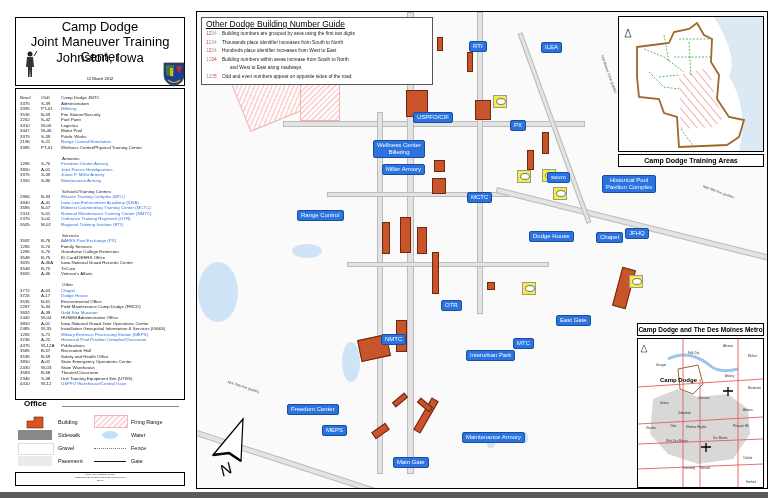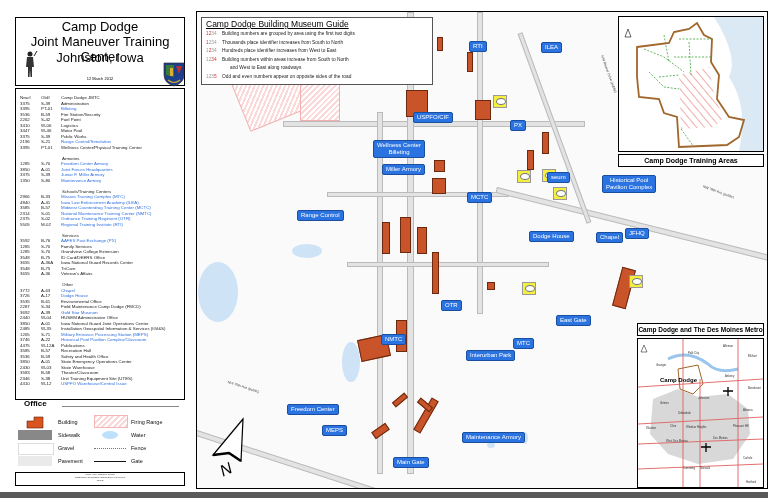--- a/index.html
+++ b/index.html
@@ -384,21 +384,21 @@
     <div class="bld" style="left:270px;top:40px;width:4px;height:18px;"></div>
     <div class="bld" style="left:220px;top:25px;width:4px;height:12px;"></div>
     <div class="bld" style="left:230px;top:25px;width:4px;height:12px;"></div>
     <div class="bld" style="left:240px;top:25px;width:4px;height:12px;"></div>
     <div class="bld" style="left:225px;top:40px;width:6px;height:6px;"></div>
     <div class="bld" style="left:290px;top:270px;width:6px;height:6px;"></div>
     <div class="bld" style="left:220px;top:390px;width:14px;height:4px;transform:rotate(40deg);"></div>
     <div class="bld" style="left:195px;top:385px;width:14px;height:4px;transform:rotate(-40deg);"></div>
 
     <div class="guide">
-      <div class="guide-title">Camp Dodge Building Museum Guide</div>
+      <div class="guide-title">Other Dodge Building Number Guide</div>
       <div id="guide-rows">
           <div class="g-row" style="top: 13px;"><span class="g-num"><span></span><b>12</b><span>34</span></span><span>Building numbers are grouped by area using the first two digits</span></div>
           <div class="g-row" style="top: 21.5px;"><span class="g-num"><span></span><b>1</b><span>234</span></span><span>Thousands place identifier increases from South to North</span></div>
           <div class="g-row" style="top: 30px;"><span class="g-num"><span>1</span><b>2</b><span>34</span></span><span>Hundreds place identifier increases from West to East</span></div>
           <div class="g-row" style="top: 38.5px;"><span class="g-num"><span>12</span><b>34</b><span></span></span><span>Building numbers within areas increase from South to North</span></div>
           <div class="g-row" style="top: 47px;"><span class="g-num" style="width: 24px;"><span></span><b></b><span></span></span><span>and West to East along roadways</span></div>
           <div class="g-row" style="top: 55.5px;"><span class="g-num"><span>123</span><b>5</b><span></span></span><span>Odd and even numbers appear on opposite sides of the road</span></div>
         </div>
     </div>
 

